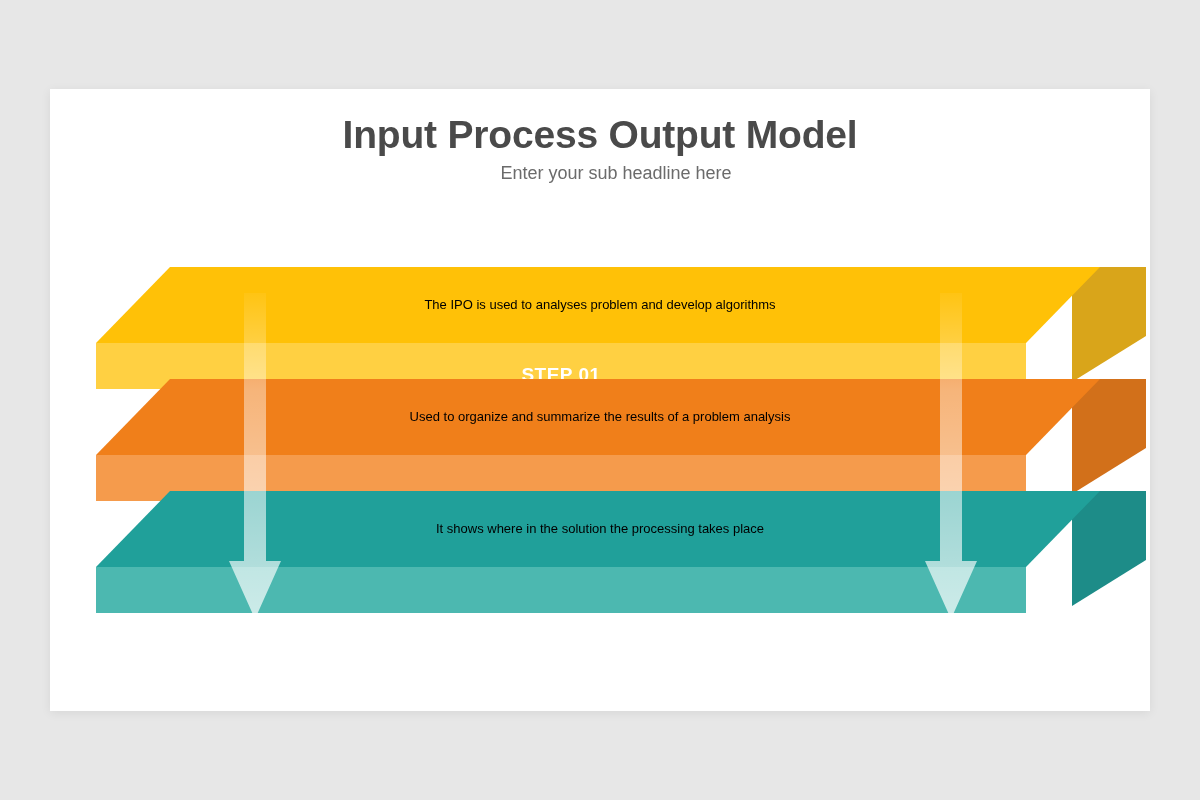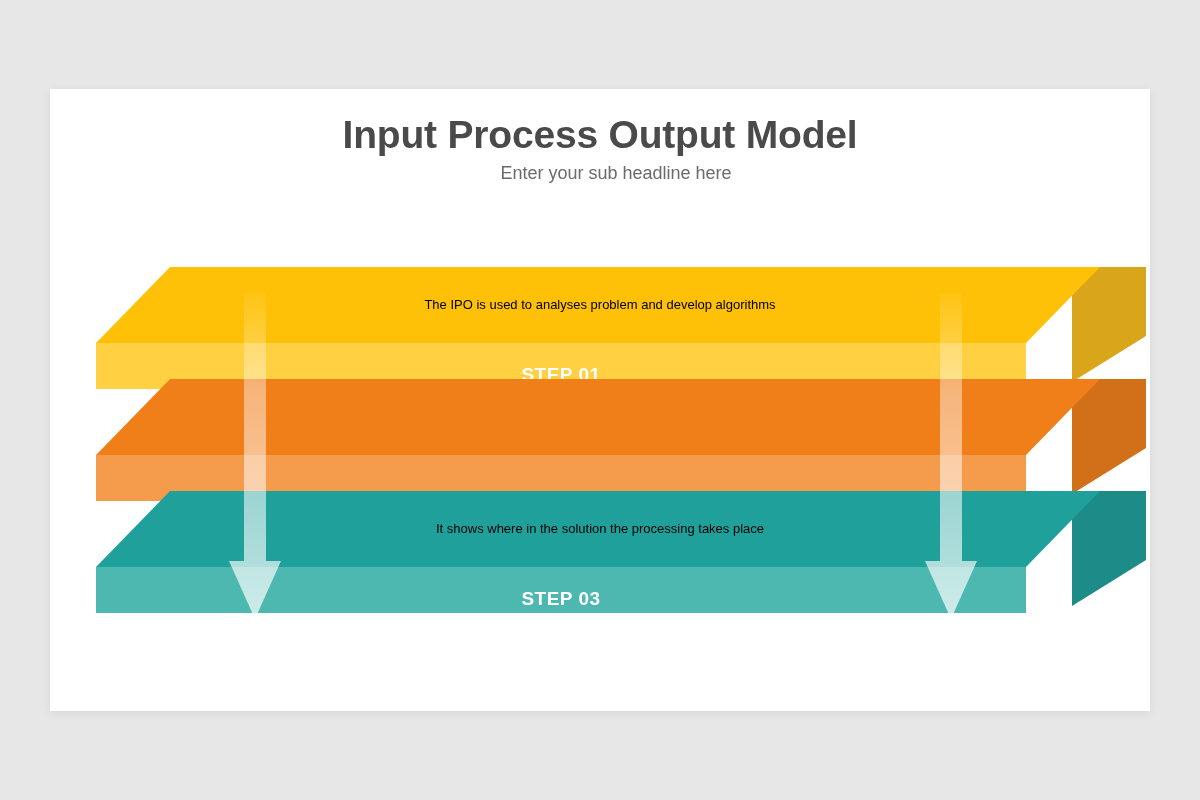--- a/index.html
+++ b/index.html
@@ -90,29 +90,29 @@
         <div class="topface" style="background:#FFC107;"></div>
         <div class="frontface" style="background:#FFD042;"></div>
         <div class="desc" style="top:30px;">The IPO is used to analyses problem and develop algorithms</div>
         <div class="steplabel" style="top:89px;">STEP 01</div>
       </div>
 
       <div class="layer" style="top:290px; height:122px;">
         <div class="side" style="background:#D2701A;"></div>
         <div class="topface" style="background:#F07F1A;"></div>
         <div class="frontface" style="background:#F59B4C;"></div>
+        <div class="desc" style="top:30px;">Used to organize and summarize the results of a problem analysis</div>
         <div class="steplabel" style="top:104px;">STEP 02</div>
       </div>
 
       <div class="layer" style="top:402px; height:149px;">
         <div class="side" style="background:#1D8C88;"></div>
         <div class="topface" style="background:#20A09A;"></div>
         <div class="frontface" style="background:#4CB8B0;"></div>
         <div class="desc" style="top:30px;">It shows where in the solution the processing takes place</div>
-        <div class="steplabel" style="top:89px;">STEP 03</div>
       </div>
 
       <svg class="arrow" style="left:178px; top:204px;" width="54" height="326" viewBox="0 0 54 326">
         <defs>
           <linearGradient id="agL" x1="0" y1="0" x2="0" y2="1">
             <stop offset="0" stop-color="#ffffff" stop-opacity="0.05"></stop>
             <stop offset="0.30" stop-color="#ffffff" stop-opacity="0.42"></stop>
             <stop offset="1" stop-color="#ffffff" stop-opacity="0.72"></stop>
           </linearGradient>
         </defs>

